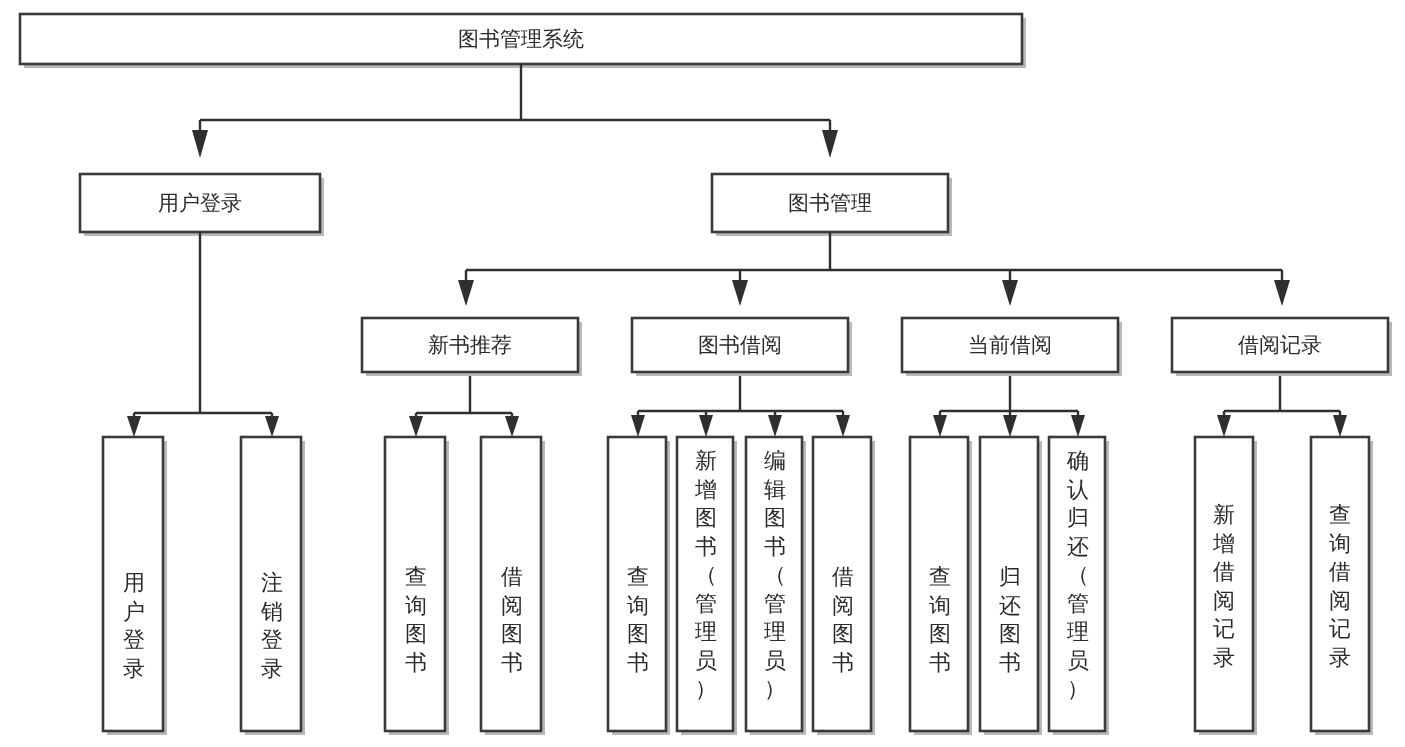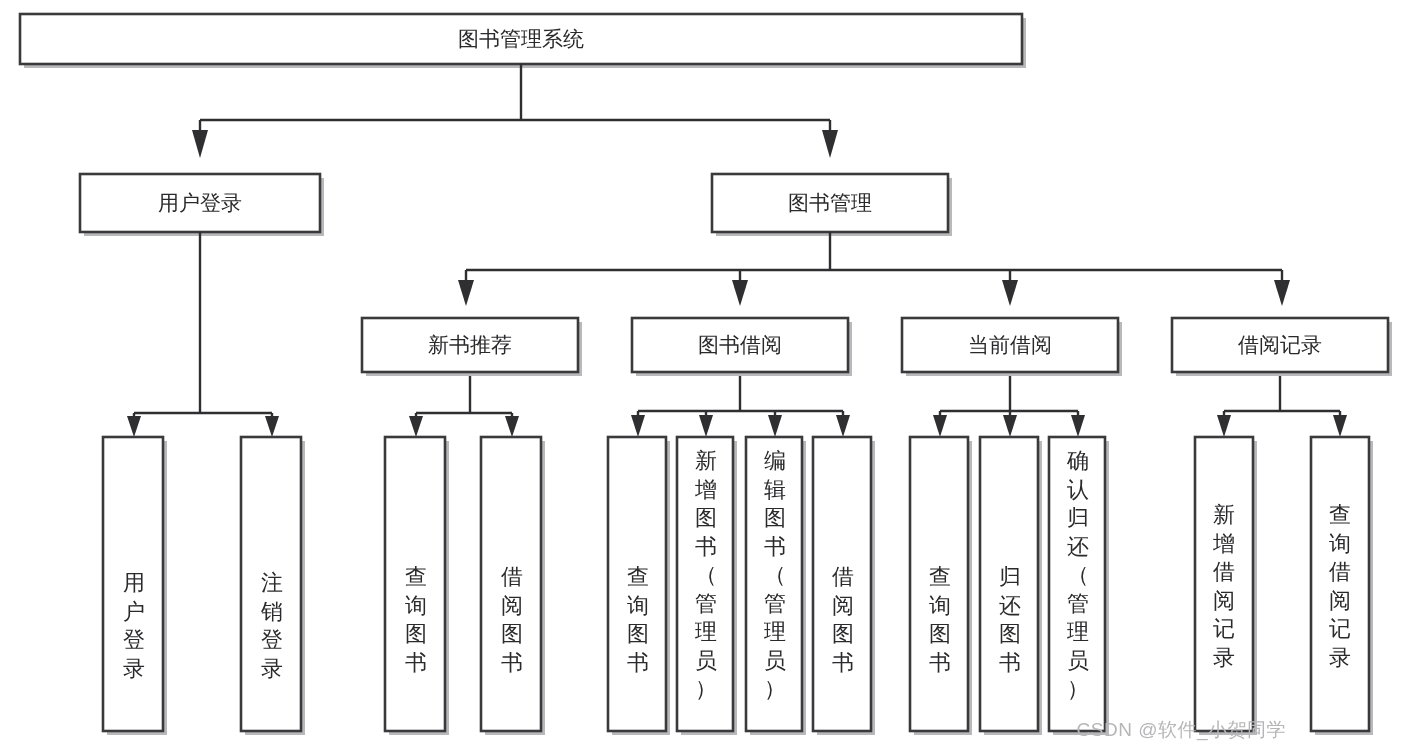--- a/index.html
+++ b/index.html
@@ -238,15 +238,14 @@
       <text class="leaf-char" x="1224" y="516"><tspan x="1224" y="516">新</tspan><tspan x="1224" y="544.5">增</tspan><tspan x="1224" y="573">借</tspan><tspan x="1224" y="601.5">阅</tspan><tspan x="1224" y="630">记</tspan><tspan x="1224" y="658.5">录</tspan></text>
     </g>
     <g>
       <rect class="node-shadow" x="1315" y="441" width="58" height="294"></rect>
       <rect class="node-box" x="1311" y="437" width="58" height="294"></rect>
       <text class="leaf-char" x="1340" y="516"><tspan x="1340" y="516">查</tspan><tspan x="1340" y="544.5">询</tspan><tspan x="1340" y="573">借</tspan><tspan x="1340" y="601.5">阅</tspan><tspan x="1340" y="630">记</tspan><tspan x="1340" y="658.5">录</tspan></text>
     </g>
 
   </svg>
 
-  <div class="watermark-text">CSDN @软件_小贺同学</div>
 
 </div>
 
 </body></html>

